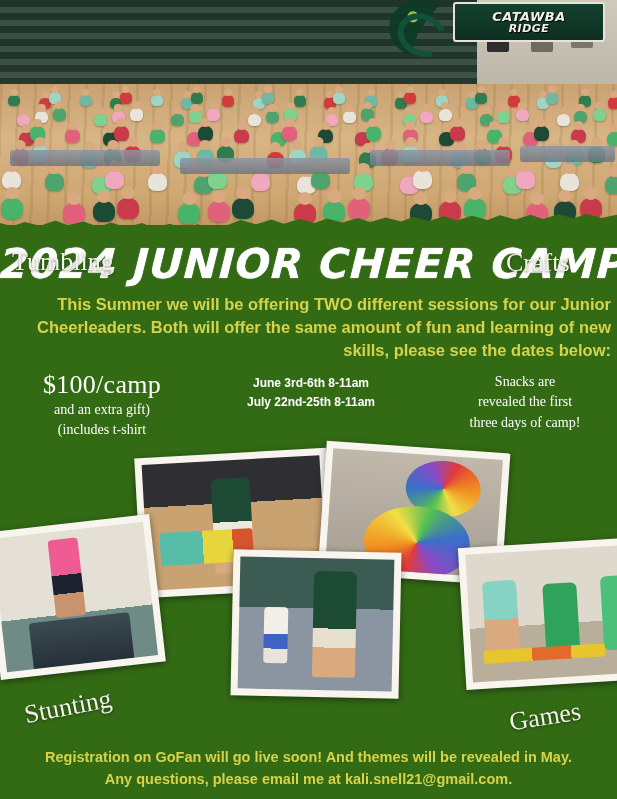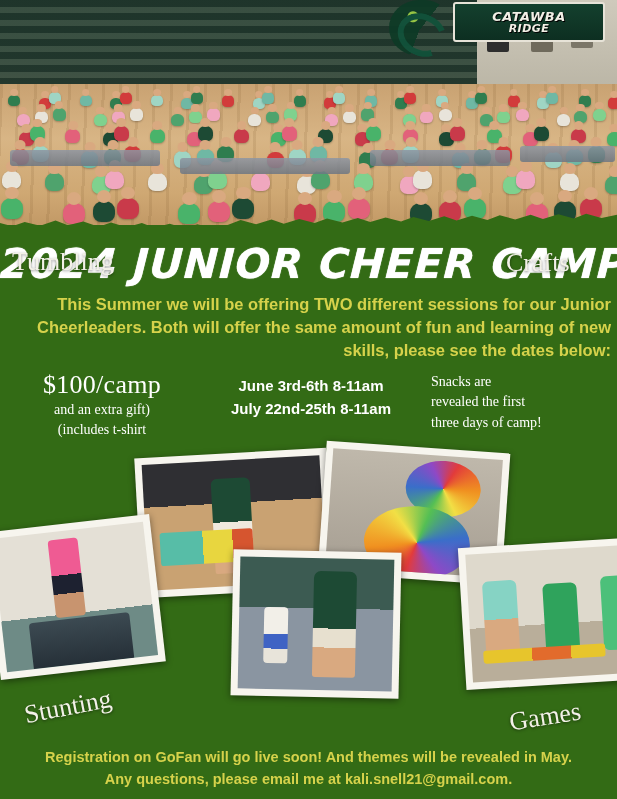--- a/index.html
+++ b/index.html
@@ -142,24 +142,24 @@
   .price {
     position:absolute; left:4px; top:0; width:196px; text-align:center;
     color:#ffffff; font-family:"Liberation Serif", serif;
   }
   .price .amt { font-size:26px; line-height:1.15; letter-spacing:.3px; }
   .price .sub { font-size:14px; line-height:1.42; }
 
   .dates {
     position:absolute; left:196px; top:4px; width:230px; text-align:center;
     color:#ffffff; font-family:"Liberation Sans", sans-serif;
-    font-weight:bold; font-size:15px; line-height:1.55;
+    font-weight:bold; font-size:12px; line-height:1.55;
   }
   .snacks {
-    position:absolute; right:16px; top:2px; width:170px; text-align:left;
+    position:absolute; right:7px; top:2px; width:170px; text-align:center;
     color:#ffffff; font-family:"Liberation Serif", serif;
     font-size:14px; line-height:1.45;
   }
 
   
   .collage { position:absolute; left:0; top:222px; width:617px; height:280px; }
   .polaroid {
     position:absolute;
     background:#f7f5ee;
     padding:7px;

